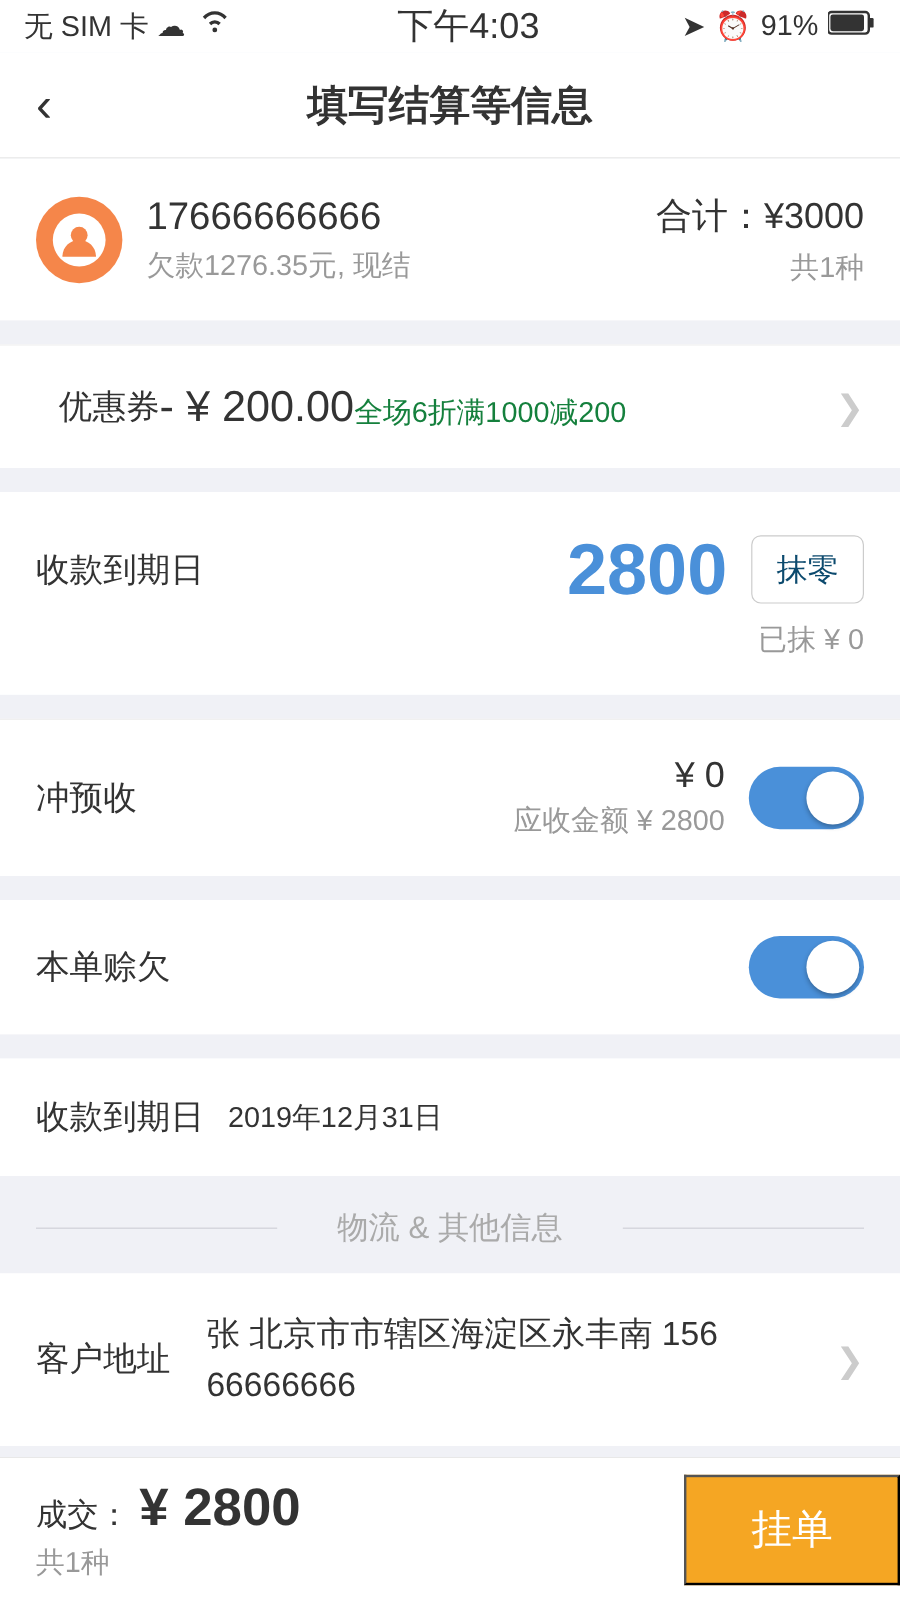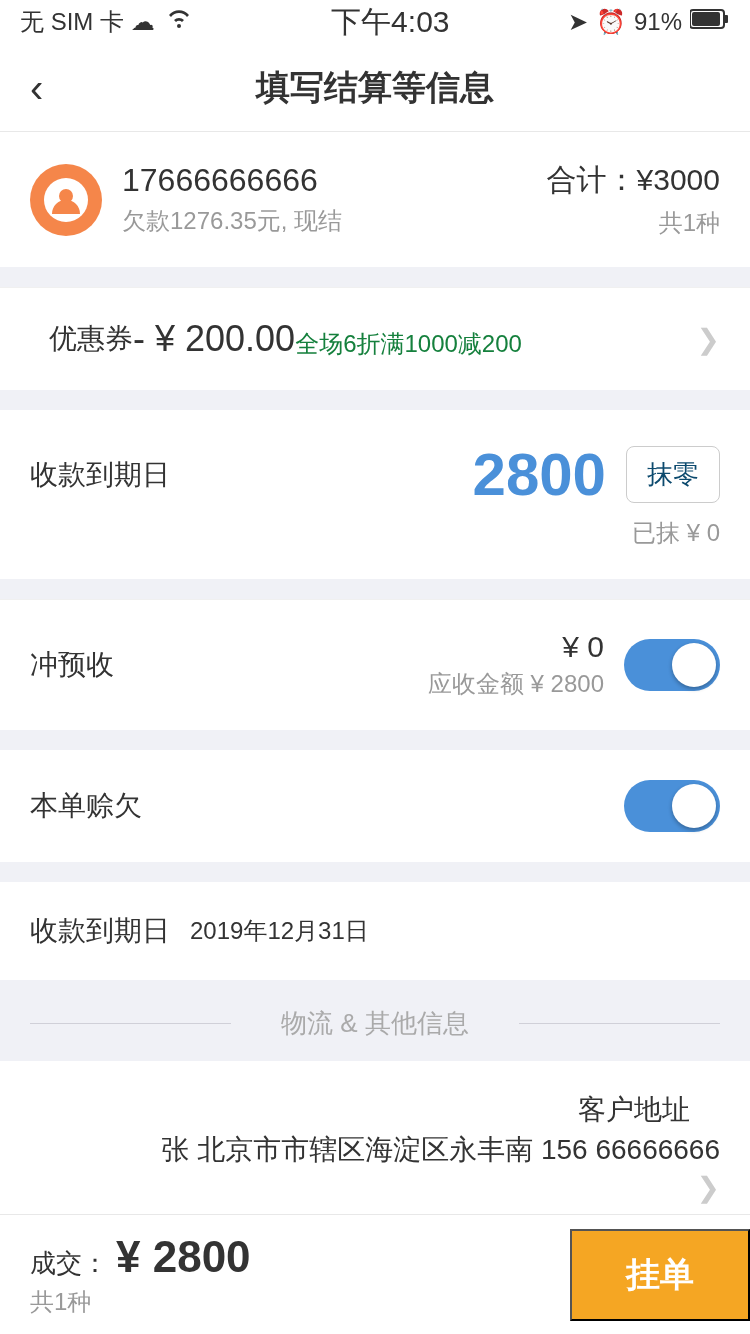--- a/index.html
+++ b/index.html
@@ -296,23 +296,22 @@
       font-size: 26px;
       color: #aaa;
       white-space: nowrap;
     }
 
     
     .address-section {
       background: #fff;
       padding: 30px;
       display: flex;
-      align-items: flex-end;
+      align-items: center;
       margin-top: 0;
-      flex-direction: column;
     }
     .address-label {
       font-size: 28px;
       color: #333;
       flex-shrink: 0;
       margin-right: 30px;
     }
     .address-value {
       flex: 1;
       font-size: 28px;
@@ -357,21 +356,21 @@
       color: #999;
       margin-top: 4px;
     }
     .bottom-btn {
       height: 92px;
       width: 180px;
       display: flex;
       align-items: center;
       justify-content: center;
       font-size: 34px;
-      font-weight: 700;
+      font-weight: 400;
       color: #fff;
       cursor: pointer;
     }
     .btn-hang { background: #f5a623; }
     .btn-save { background: #4a90d9; }
 
     .page-content {
       padding-bottom: 120px;
     }
   </style>

